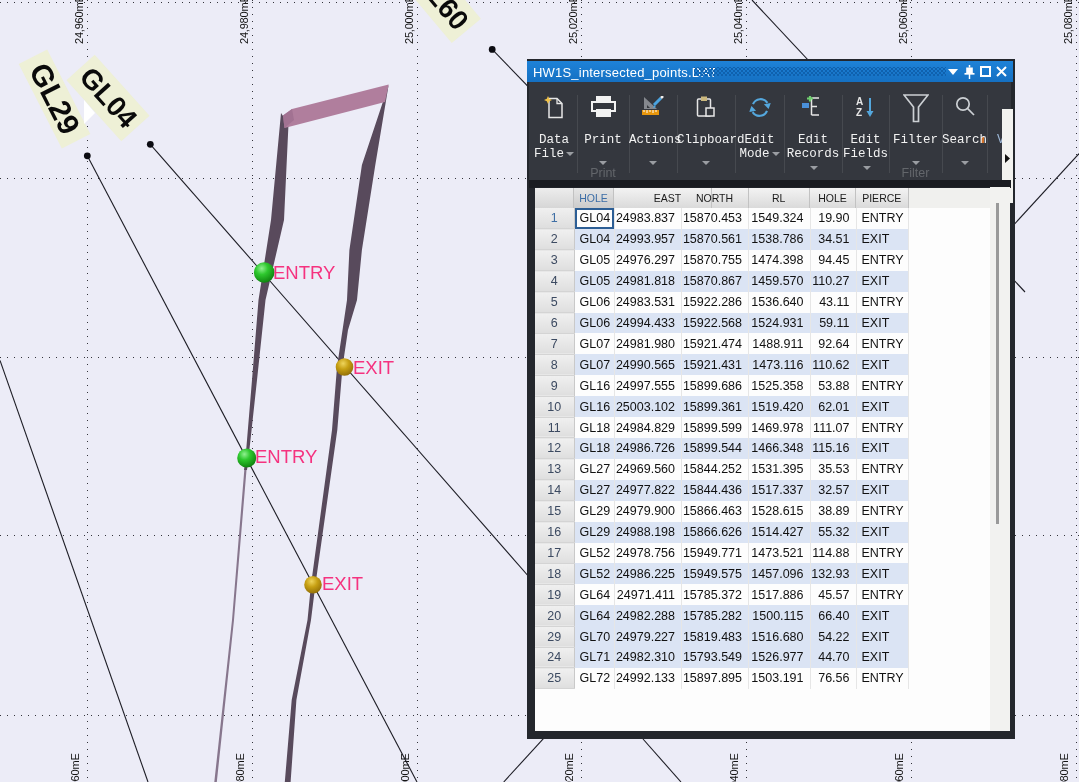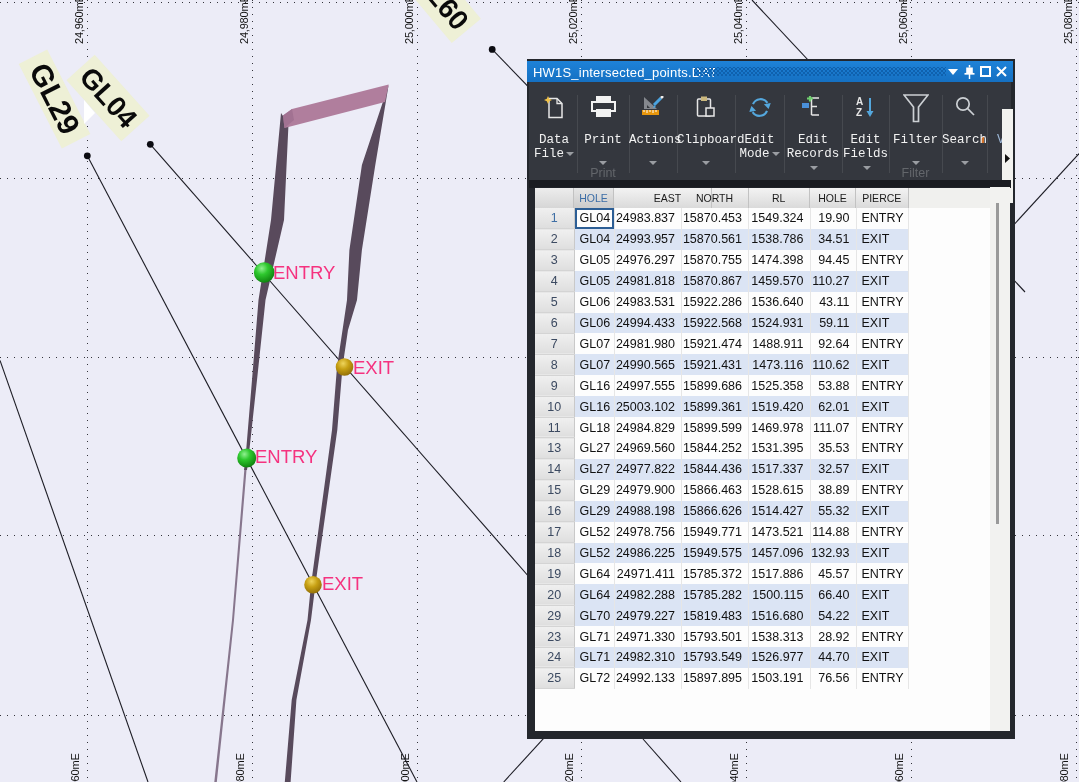--- a/index.html
+++ b/index.html
@@ -386,20 +386,29 @@
             </tr>
 <tr>
               <td class="rn">11</td>
               <td class="txt">GL18</td>
               <td class="num">24984.829</td>
               <td class="num">15899.599</td>
               <td class="num">1469.978</td>
               <td class="num">111.07</td>
               <td class="txt">ENTRY</td>
             </tr>
+<tr class="alt">
+              <td class="rn">12</td>
+              <td class="txt">GL18</td>
+              <td class="num">24986.726</td>
+              <td class="num">15899.544</td>
+              <td class="num">1466.348</td>
+              <td class="num">115.16</td>
+              <td class="txt">EXIT</td>
+            </tr>
 <tr>
               <td class="rn">13</td>
               <td class="txt">GL27</td>
               <td class="num">24969.560</td>
               <td class="num">15844.252</td>
               <td class="num">1531.395</td>
               <td class="num">35.53</td>
               <td class="txt">ENTRY</td>
             </tr>
 <tr class="alt">
@@ -467,29 +476,20 @@
             </tr>
 <tr class="alt">
               <td class="rn">29</td>
               <td class="txt">GL70</td>
               <td class="num">24979.227</td>
               <td class="num">15819.483</td>
               <td class="num">1516.680</td>
               <td class="num">54.22</td>
               <td class="txt">EXIT</td>
             </tr>
-<tr>
-              <td class="rn">23</td>
-              <td class="txt">GL71</td>
-              <td class="num">24971.330</td>
-              <td class="num">15793.501</td>
-              <td class="num">1538.313</td>
-              <td class="num">28.92</td>
-              <td class="txt">ENTRY</td>
-            </tr>
 <tr class="alt">
               <td class="rn">24</td>
               <td class="txt">GL71</td>
               <td class="num">24982.310</td>
               <td class="num">15793.549</td>
               <td class="num">1526.977</td>
               <td class="num">44.70</td>
               <td class="txt">EXIT</td>
             </tr>
 <tr>

